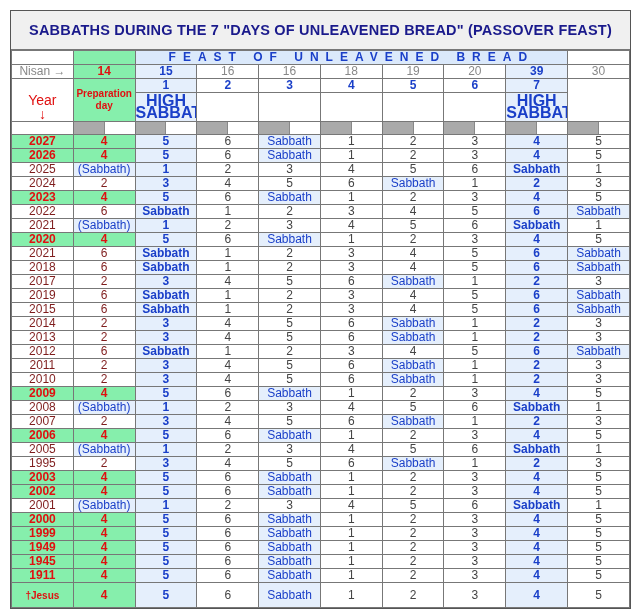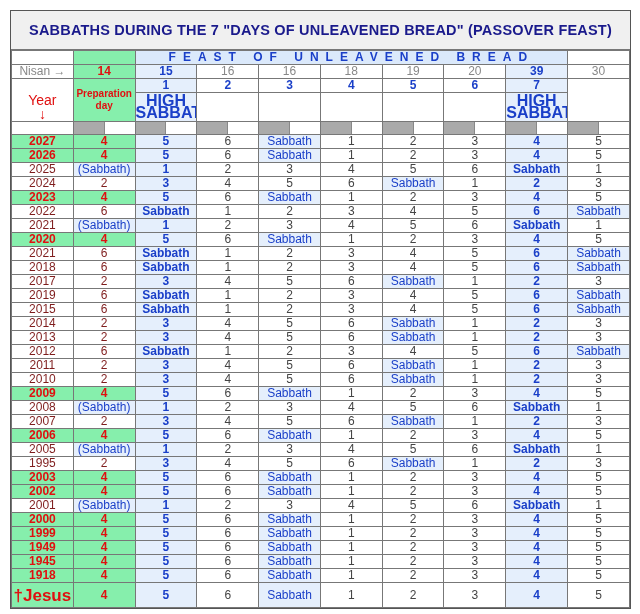--- a/index.html
+++ b/index.html
@@ -22,21 +22,21 @@
   .feast-header { color:#1a3fc8; font-weight:bold; letter-spacing:7px; font-size:12px; }
   .grayrow td { height:12px; padding:0; }
   .graybar { display:flex; height:12px; }
   .graybar .g { width:50%; background:#aaa; border-right:1px solid #888; }
   .graybar .w { width:50%; background:#fff; }
   .hs { font-size:16px; line-height:12px; color:#1a3fc8; font-weight:bold; }
   .prepday { font-size:10px; line-height:12px; color:#e01010; font-weight:bold;text-align:center; }
   .yearhdr { color:#e01010; font-size:14px; line-height:14px; vertical-align:bottom; }
   tr.data td { height:13px; }
   tr.last td { height:24px; font-size:12px; }
-  tr.last td.jesus { font-size:17px; }
+  tr.last td.jesus { font-size:10px; }
 </style>
 </head>
 <body>
 
 <div class="frame">
   <div class="title">SABBATHS DURING THE 7 "DAYS OF UNLEAVENED BREAD" (PASSOVER FEAST)</div>
   <table>
     <colgroup>
       <col class="c-year">
         <col class="c-prep">
@@ -515,21 +515,21 @@
           <td class="lightblue blueb">5</td>
           <td class="">6</td>
           <td class="lightblue blue">Sabbath</td>
           <td class="">1</td>
           <td class="">2</td>
           <td class="">3</td>
           <td class="lightblue blueb">4</td>
           <td class="">5</td>
         </tr>
         <tr class="data">
-          <td class="redb prep-bg">1918</td>
+          <td class="redb prep-bg">1911</td>
           <td class="red redb prep-bg">4</td>
           <td class="lightblue blueb">5</td>
           <td class="">6</td>
           <td class="lightblue blue">Sabbath</td>
           <td class="">1</td>
           <td class="">2</td>
           <td class="">3</td>
           <td class="lightblue blueb">4</td>
           <td class="">5</td>
         </tr>

